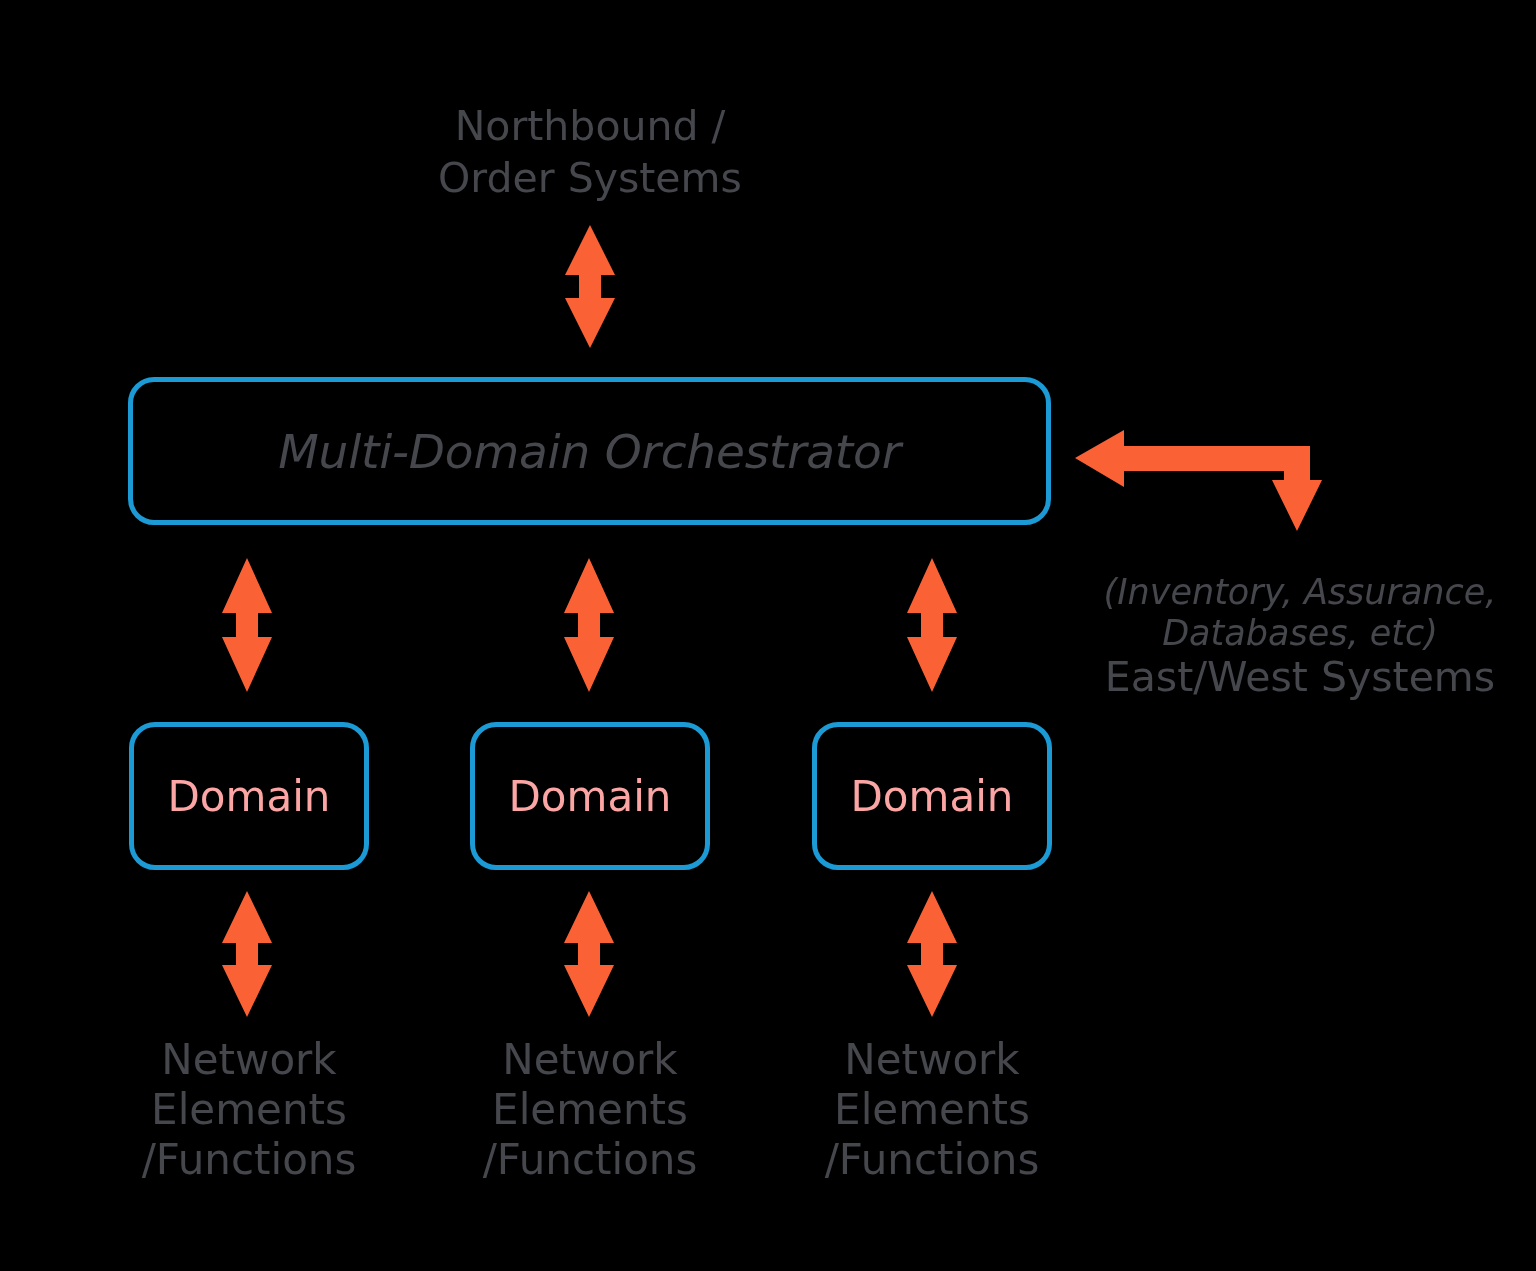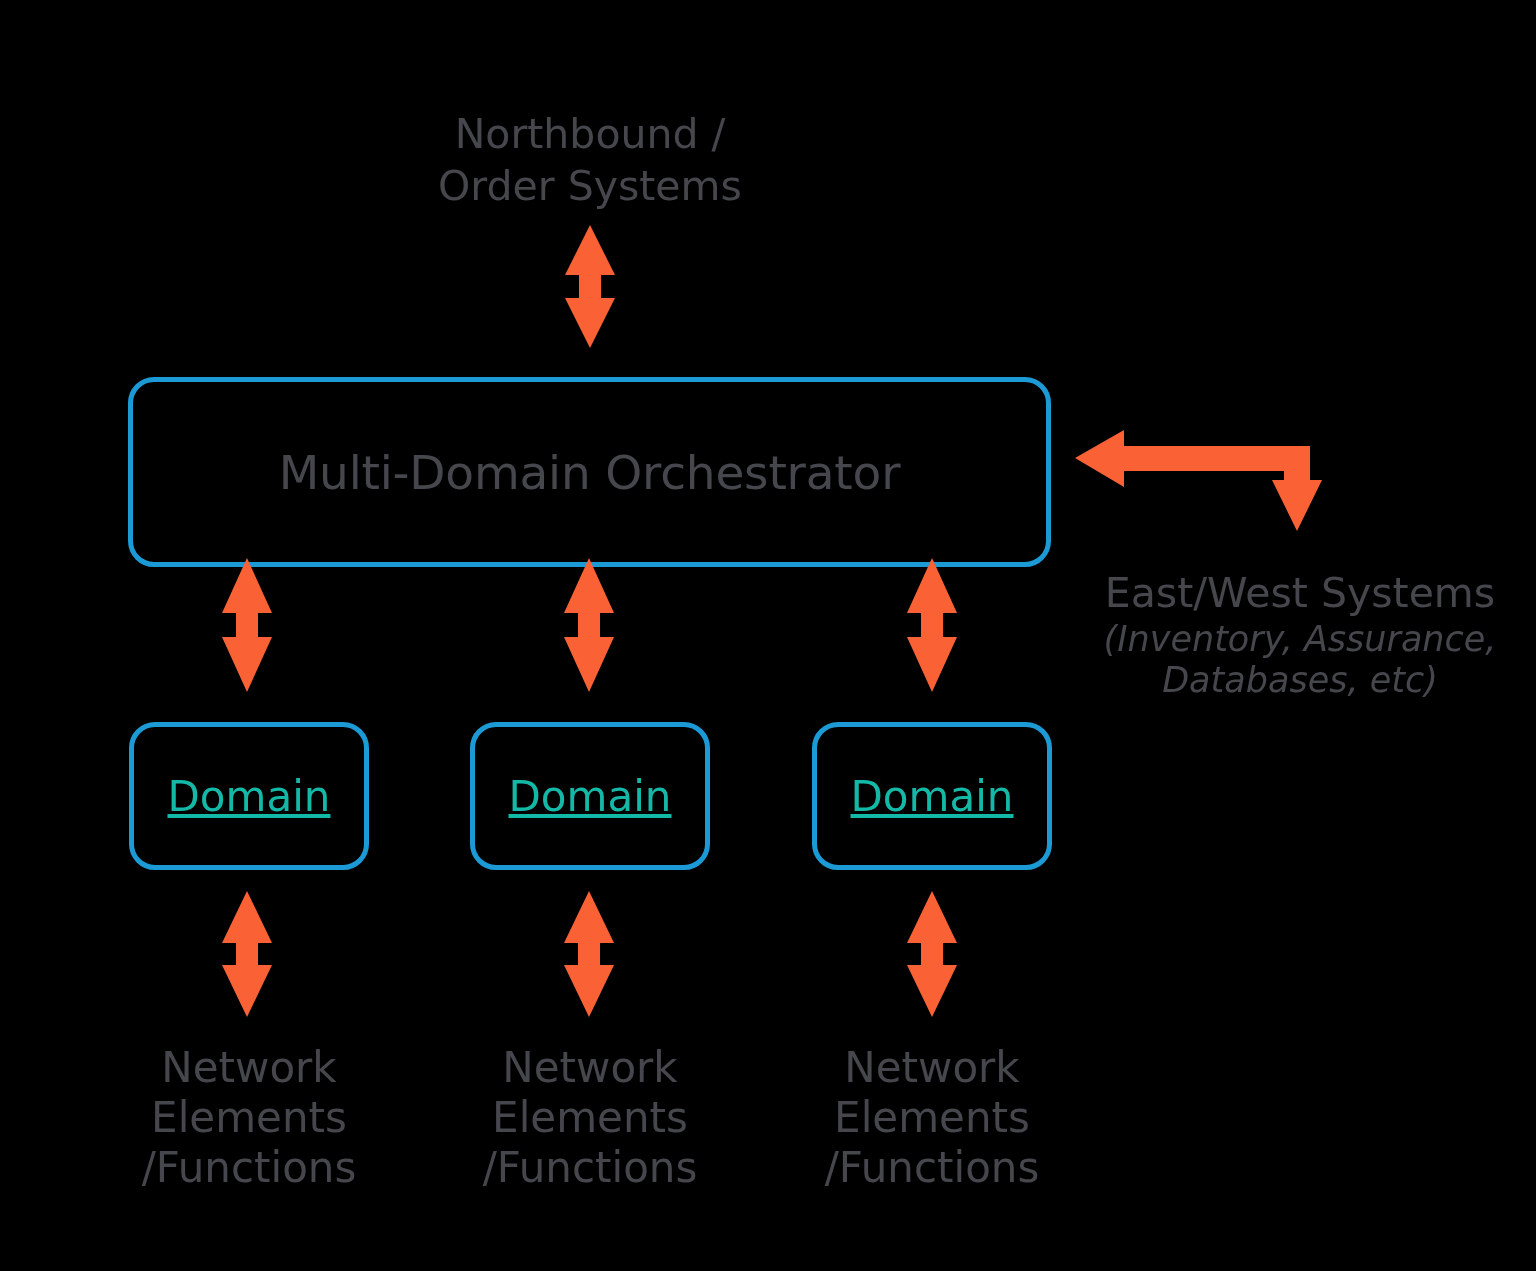--- a/index.html
+++ b/index.html
@@ -16,21 +16,20 @@
     font-family: "DejaVu Sans", "Liberation Sans", sans-serif;
   }
 
   .lbl {
     position: absolute;
     color: #45474d;
     text-align: center;
     line-height: 1.18;
     white-space: pre-line;
     font-weight: 400;
-    margin-top: 8px;
   }
 
   
   #northbound-label {
     left: 370px;
     top: 100px;
     width: 440px;
     font-size: 41px;
     line-height: 1.28;
   }
@@ -43,43 +42,43 @@
     background: transparent;
     box-sizing: border-box;
     display: flex;
     align-items: center;
     justify-content: center;
   }
   #orchestrator-box {
     left: 128px;
     top: 377px;
     width: 923px;
-    height: 190px;
+    height: 148px;
     border-radius: 26px;
+    font-style: italic;
   }
   #orchestrator-label {
     color: #45474d;
     font-size: 47px;
     letter-spacing: -0.2px;
   }
 
   
   .domain-box {
     top: 722px;
     width: 240px;
     height: 148px;
     border-radius: 26px;
   }
   #domain-box-1 { left: 129px; }
   #domain-box-2 { left: 470px; }
   #domain-box-3 { left: 812px; }
   .domain-label {
-    color: #14b8a6;
+    color: #fca5a5;
     font-size: 42px;
-    text-decoration: underline;
   }
 
   
   .ne-label {
     top: 1035px;
     width: 300px;
     font-size: 42px;
     line-height: 1.19;
   }
   #ne-label-1 { left: 99px; }
@@ -143,23 +142,23 @@
 Elements
 /Functions</div>
   <div class="lbl ne-label" id="ne-label-2">Network
 Elements
 /Functions</div>
   <div class="lbl ne-label" id="ne-label-3">Network
 Elements
 /Functions</div>
 
   <div id="eastwest-block">
-    <div id="eastwest-title">East/West Systems</div>
     <div id="eastwest-sub">(Inventory, Assurance,
 Databases, etc)</div>
+    <div id="eastwest-title">East/West Systems</div>
   </div>
 
   <svg id="arrow-layer" viewBox="0 0 1536 1271">
 
     <g>
       <polygon fill="#fa6236" points="590,225 615,275 601,275 601,298 615,298 590,348 565,298 579,298 579,275 565,275"></polygon>
     </g>
 
     <g>
       <polygon fill="#fa6236" points="247,558 272,613 258,613 258,637 272,637 247,692 222,637 236,637 236,613 222,613"></polygon>

